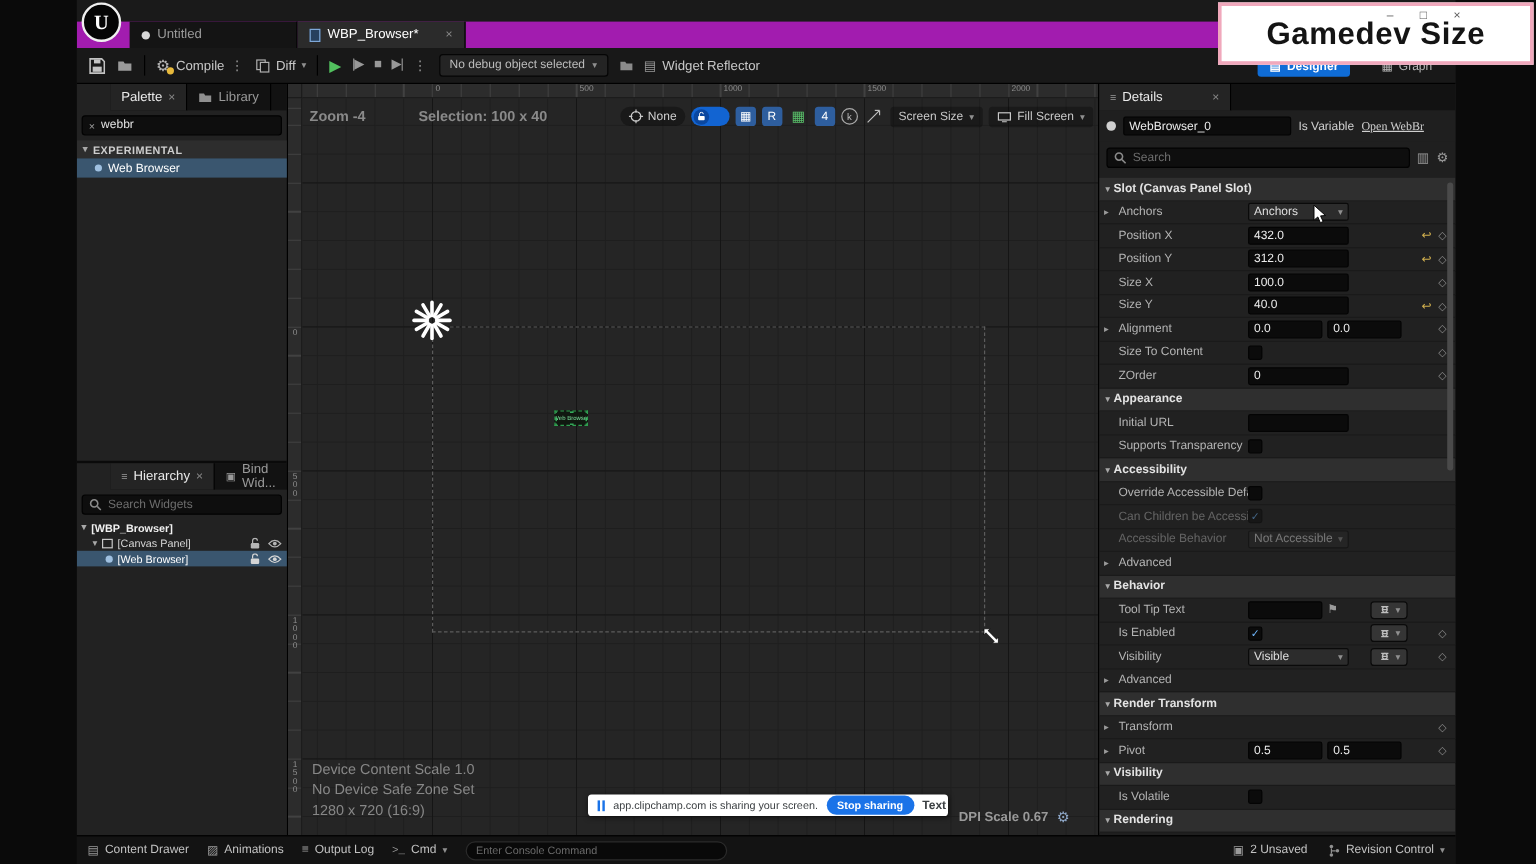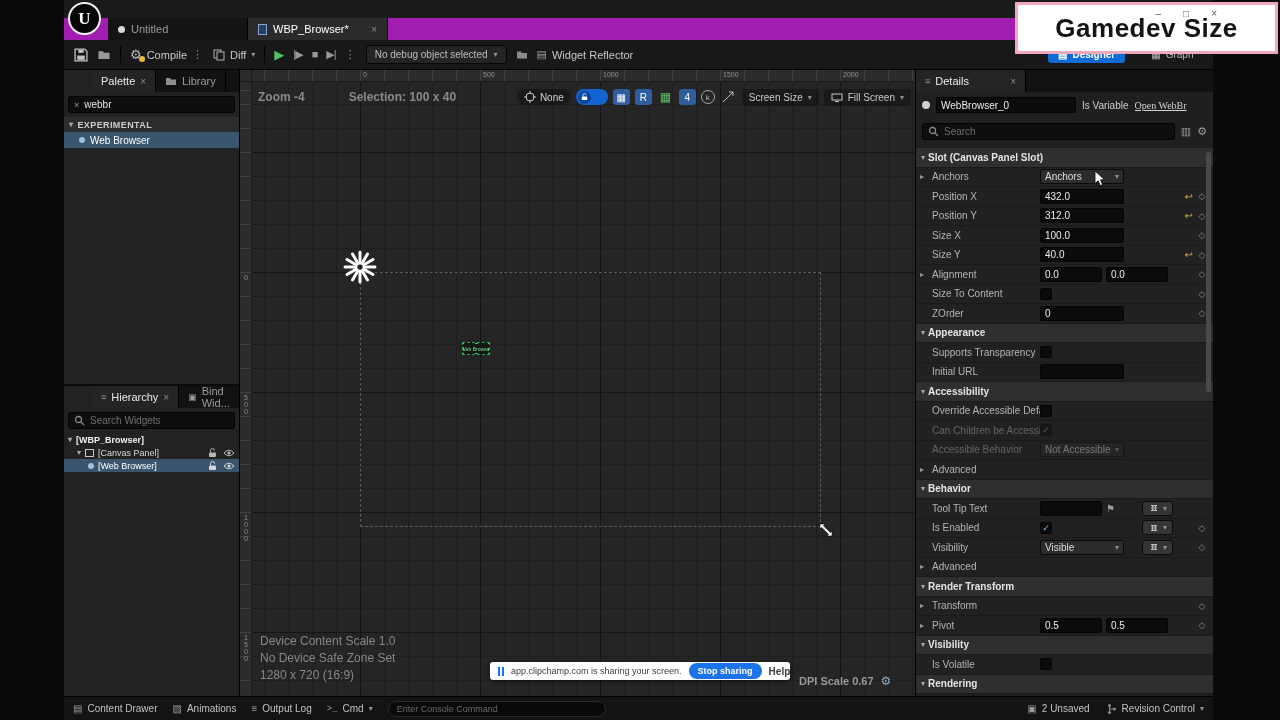--- a/index.html
+++ b/index.html
@@ -398,21 +398,21 @@
         <span class="g">⚙</span>
       </div>
 
       <div class="sharebar">
         <span class="pausebars">
               <i></i>
               <i></i>
             </span>
         <span class="sharemsg">app.clipchamp.com is sharing your screen.</span>
         <span class="stopbtn">Stop sharing</span>
-        <span class="hidelink">Help</span>
+        <span class="hidelink">Text</span>
       </div>
 
       <svg class="cursor" style="left:566px;top:440px;" width="16" height="16" viewBox="0 0 16 16">
         <path d="M2 2 L7 2 L2 7 Z" fill="#fff" stroke="#000" stroke-width="0.6"></path>
         <path d="M14 14 L9 14 L14 9 Z" fill="#fff" stroke="#000" stroke-width="0.6"></path>
         <line x1="4" y1="4" x2="12" y2="12" stroke="#fff" stroke-width="2"></line>
       </svg>
     </div>
   </div>
 
@@ -532,33 +532,33 @@
             <span class="ric">
               <span class="dia">◇</span>
             </span>
           </div>
           <div class="d-sec">
             <span class="tri">▾</span>
             <span class="t">Appearance</span>
           </div>
           <div class="d-row">
             <span class="exp"></span>
+            <span class="lbl">Initial URL</span>
+            <span class="val">
+              <span class="inp"></span>
+            </span>
+            <span class="ric">
+              <span class="dia"></span>
+            </span>
+          </div>
+          <div class="d-row">
+            <span class="exp"></span>
             <span class="lbl">Supports Transparency</span>
             <span class="val">
               <span class="chk"></span>
-            </span>
-            <span class="ric">
-              <span class="dia"></span>
-            </span>
-          </div>
-          <div class="d-row">
-            <span class="exp"></span>
-            <span class="lbl">Initial URL</span>
-            <span class="val">
-              <span class="inp"></span>
             </span>
             <span class="ric">
               <span class="dia"></span>
             </span>
           </div>
           <div class="d-sec">
             <span class="tri">▾</span>
             <span class="t">Accessibility</span>
           </div>
           <div class="d-row">

